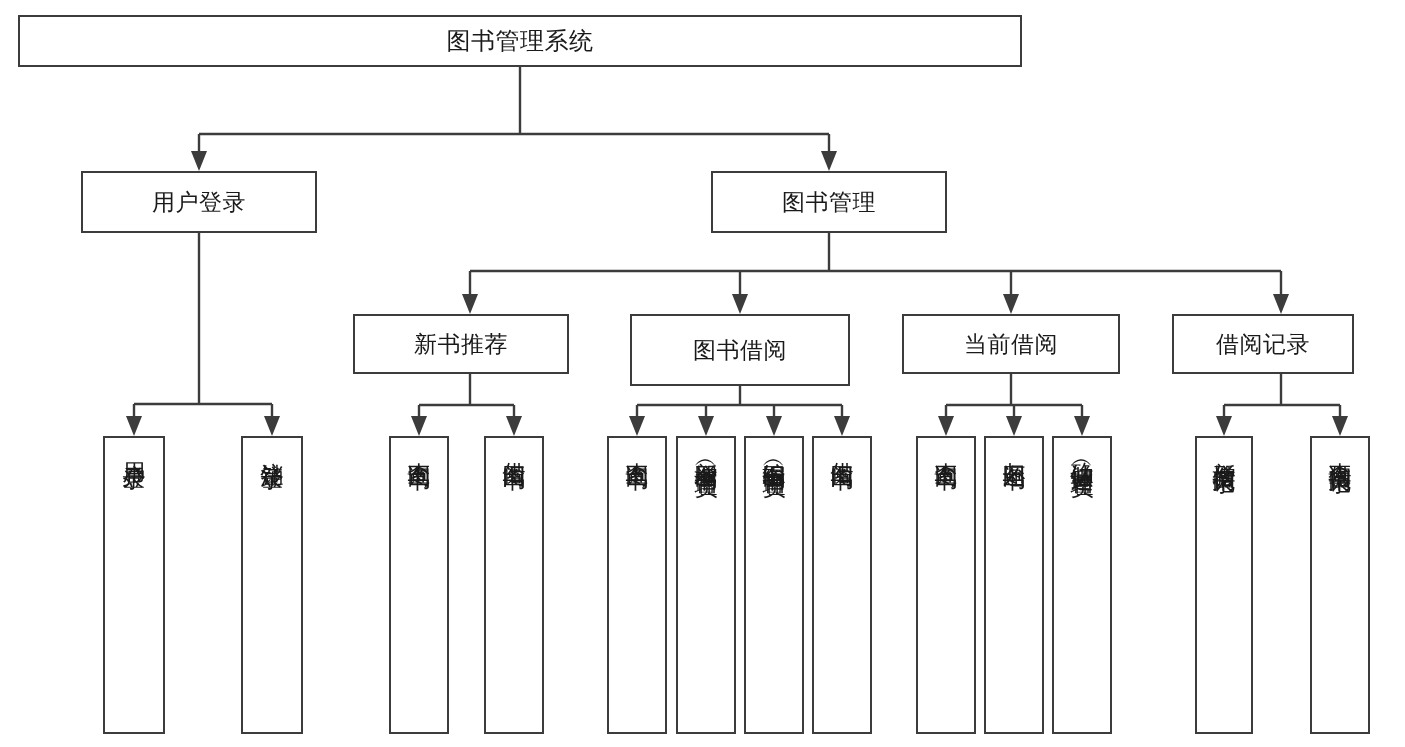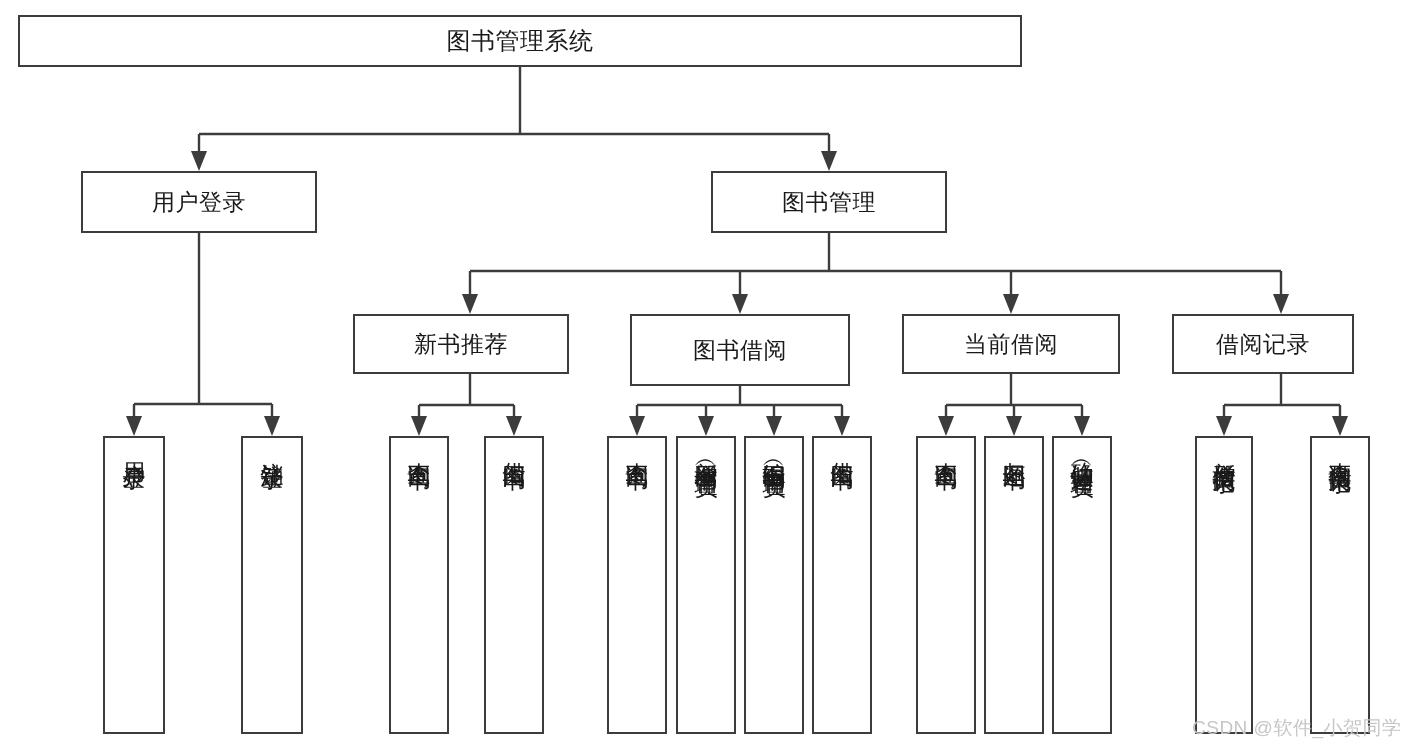--- a/index.html
+++ b/index.html
@@ -179,14 +179,13 @@
       <div class="node vertical" style="left: 1052px; top: 436px; width: 60px; height: 298px; border-color: rgb(60, 60, 60);">
         <span class="node-label" style="color: rgb(26, 26, 26);">确认归还（管理员）</span>
       </div>
       <div class="node vertical" style="left: 1195px; top: 436px; width: 58px; height: 298px; border-color: rgb(60, 60, 60);">
         <span class="node-label" style="color: rgb(26, 26, 26);">新增借阅记录</span>
       </div>
       <div class="node vertical" style="left: 1310px; top: 436px; width: 60px; height: 298px; border-color: rgb(60, 60, 60);">
         <span class="node-label" style="color: rgb(26, 26, 26);">查询借阅记录</span>
       </div>
     </div>
-  <div class="watermark" style="left: 1192px; top: 715px; color: rgb(198, 198, 198);">CSDN @软件_小贺同学</div>
 </div>
 
 </body></html>

